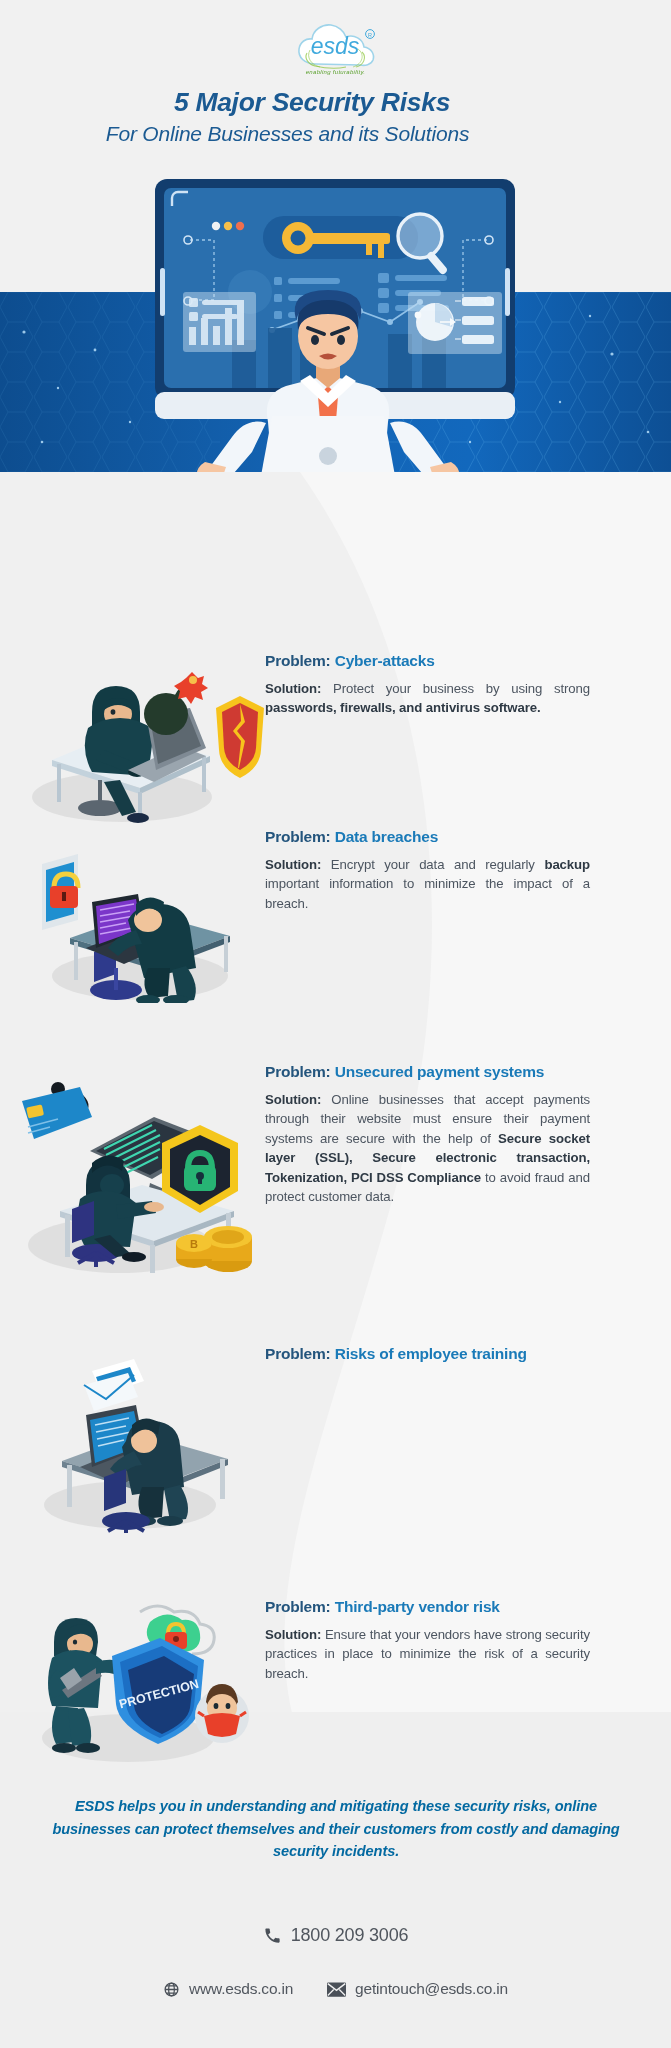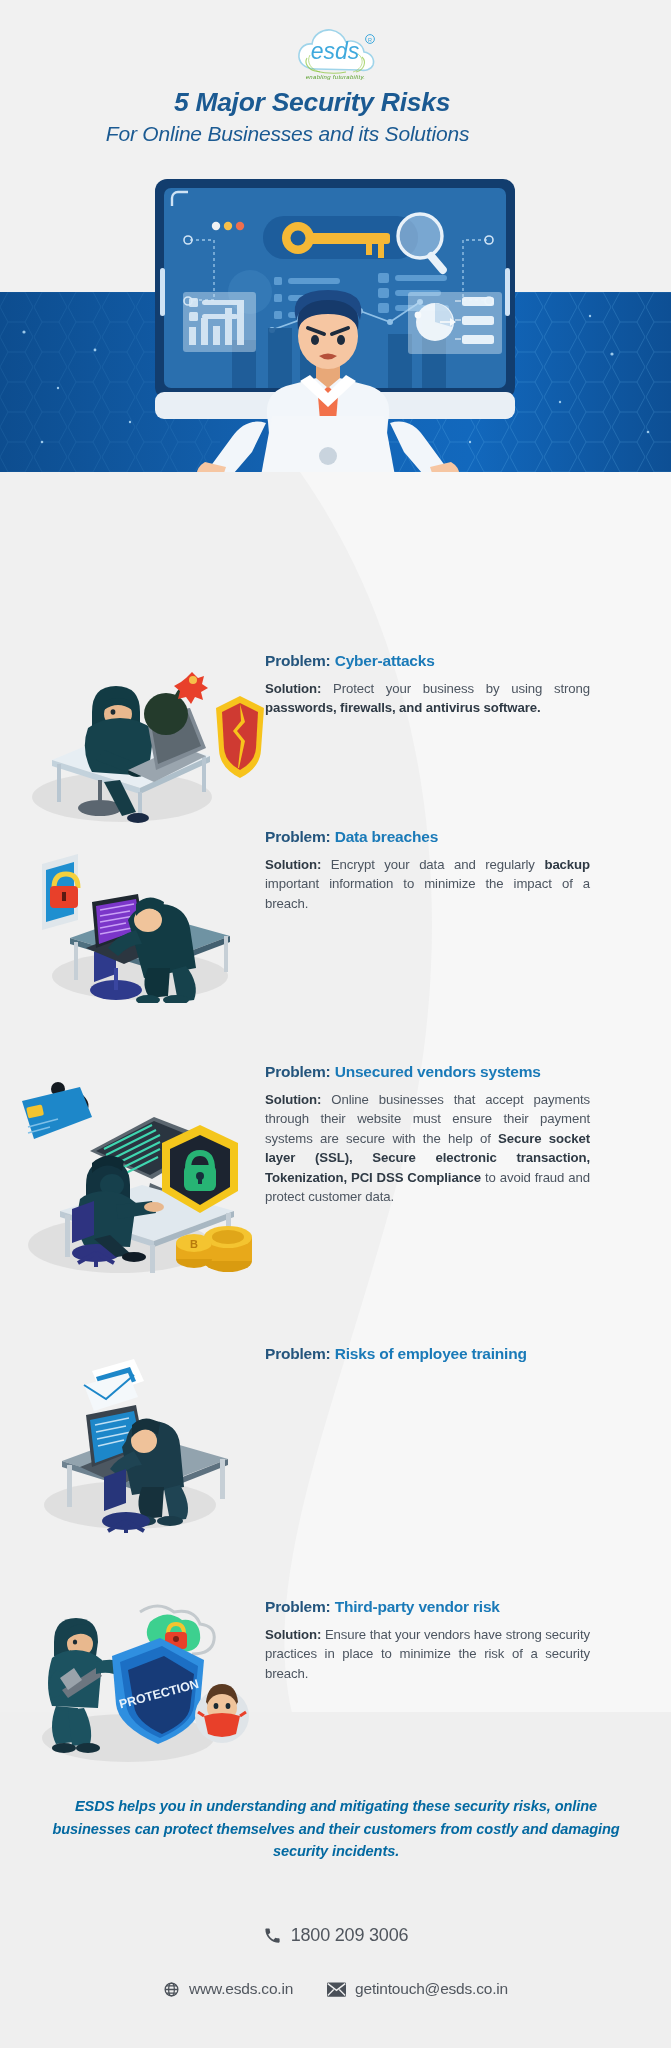--- a/index.html
+++ b/index.html
@@ -22,21 +22,21 @@
   
   .logo-wrap {
     position: absolute;
     top: 14px;
     left: 0;
     width: 671px;
     height: 66px;
     display: flex;
     flex-direction: column;
     align-items: center;
-    justify-content: flex-end;
+    justify-content: center;
   }
   .logo-cloud {
     position: relative;
     width: 92px;
     height: 52px;
   }
   .logo-cloud svg { display: block; }
   .logo-tagline {
     font-family: "Liberation Sans", sans-serif;
     font-size: 6px;
@@ -567,21 +567,21 @@
           <ellipse cx="228" cy="174" rx="16" ry="7" fill="#e0a619"></ellipse>
           <ellipse cx="194" cy="196" rx="18" ry="9" fill="#d99b10"></ellipse>
           <rect x="176" y="180" width="36" height="16" fill="#e8a91a"></rect>
           <ellipse cx="194" cy="180" rx="18" ry="9" fill="#f4c430"></ellipse>
           <text x="194" y="185" text-anchor="middle" font-family="Liberation Sans, sans-serif" font-size="11" font-weight="bold" fill="#b87a0c">B</text>
         </g>
       </svg>
     </div>
     <div class="block-text">
       <div class="p-head">
-        <span class="lead">Problem:</span><span> Unsecured vendors systems</span>
+        <span class="lead">Problem:</span><span> Unsecured payment systems</span>
       </div>
       <p class="p-body">
         <b>Solution:</b><span> Online businesses that accept payments through their website must ensure their payment systems are secure with the help of </span><b>Secure socket layer (SSL), Secure electronic transaction, Tokenization, PCI DSS Compliance</b><span> to avoid fraud and protect customer data.</span>
       </p>
     </div>
   </div>
 
   <div class="block" style="top:1345px;">
     <div class="block-art">
       <svg width="265" height="190" viewBox="0 0 265 190">

